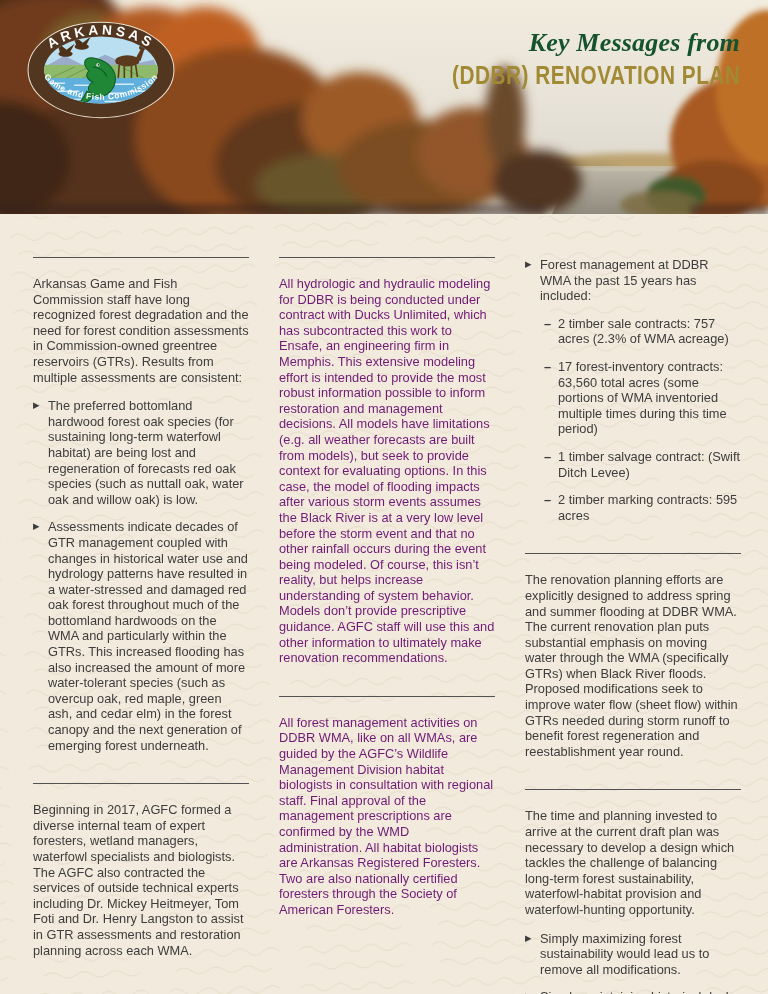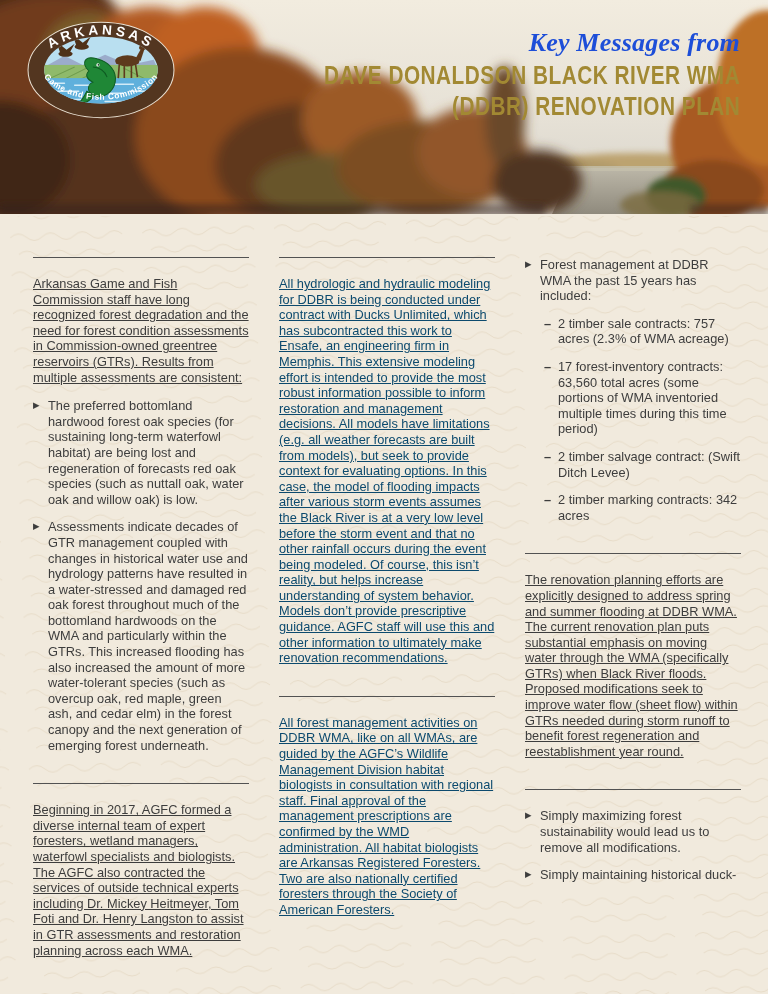--- a/index.html
+++ b/index.html
@@ -6,30 +6,30 @@
   body{background:#e7e0d2;}
   .page{position:relative;width:768px;height:994px;margin:0 auto;overflow:hidden;
         background:#f1eadd;font-family:"Liberation Sans",sans-serif;}
   .texture{position:absolute;left:0;top:0;pointer-events:none;z-index:1;}
   
   .hero{position:absolute;top:0;left:0;width:768px;height:214px;z-index:2;}
   .photo{position:absolute;left:0;top:0;width:768px;height:214px;display:block;}
   .logo{position:absolute;left:26px;top:20px;width:150px;height:100px;}
   .titles{position:absolute;right:28px;top:26px;text-align:right;z-index:3;}
   .kicker{font-family:"Liberation Serif",serif;font-style:italic;font-weight:700;
-          font-size:26px;line-height:34px;color:#1d4ed8;letter-spacing:.2px;}
+          font-size:26px;line-height:34px;color:#14532d;letter-spacing:.2px;}
   .title-line{font-weight:700;font-size:26px;line-height:31px;letter-spacing:.6px;white-space:nowrap;}
   .title-line span{display:inline-block;transform:scaleX(.8);transform-origin:100% 50%;}
   
   .columns{position:absolute;top:214px;left:0;right:0;bottom:0;display:flex;gap:30px;
            padding:43px 27px 0 33px;z-index:2;}
   .col{flex:1;min-width:0;font-size:12.8px;line-height:15.6px;color:#3d3d3d;}
   .rule{border-top:1px solid #525252;margin:30px 0 18px 0;}
   .col > .rule:first-child{margin-top:0;}
-  .para{margin:0 0 13px 0;text-decoration:underline;}
+  .para{margin:0 0 13px 0;}
   .li{display:flex;margin:0 0 12px 0;}
   .li .marker{flex:0 0 15px;color:#3d3d3d;}
   .li.tri .marker{font-family:"DejaVu Sans",sans-serif;font-size:8.5px;line-height:15.6px;}
   .li.dash{padding-left:19px;}
   .li.dash .marker{flex:0 0 14px;font-weight:700;line-height:15.6px;}
   .litext{flex:1;min-width:0;}
 </style>
 </head>
 <body>
 
@@ -145,73 +145,71 @@
       </text>
       <path id="lgArcBot" d="M10,42 A65,44 0 0 0 138,42" fill="none"></path>
       <text font-size="8.2" font-weight="bold" fill="#ffffff" letter-spacing="0.6" font-family="Liberation Sans, sans-serif">
         <textPath href="#lgArcBot" startOffset="50%" text-anchor="middle">Game and Fish Commission</textPath>
       </text>
     </svg>
 
     <div class="titles">
       <div class="kicker">Key Messages from</div>
       <div class="title-line">
-        <span style="color: rgb(162, 137, 51);">DAVE DONALDSON BLACK RIVER WMA</span>
-      </div>
-      <div class="title-line">
         <span style="color: rgb(162, 137, 51);">(DDBR) RENOVATION PLAN</span>
       </div>
     </div>
   </header>
 
   <main class="columns">
     <section class="col" style="color: rgb(61, 61, 61);">
         <div class="rule"></div>
         <p class="para">Arkansas Game and Fish Commission staff have long recognized forest degradation and the need for forest condition assessments in Commission-owned greentree reservoirs (GTRs). Results from multiple assessments are consistent:</p>
         <div class="li tri">
           <span class="marker">▶</span>
           <span class="litext">The preferred bottomland hardwood forest oak species (for sustaining long-term waterfowl habitat) are being lost and regeneration of forecasts red oak species (such as nuttall oak, water oak and willow oak) is low.</span>
         </div>
         <div class="li tri">
           <span class="marker">▶</span>
           <span class="litext">Assessments indicate decades of GTR management coupled with changes in historical water use and hydrology patterns have resulted in a water-stressed and damaged red oak forest throughout much of the bottomland hardwoods on the WMA and particularly within the GTRs. This increased flooding has also increased the amount of more water-tolerant species (such as overcup oak, red maple, green ash, and cedar elm) in the forest canopy and the next generation of emerging forest underneath.</span>
         </div>
         <div class="rule"></div>
         <p class="para">Beginning in 2017, AGFC formed a diverse internal team of expert foresters, wetland managers, waterfowl specialists and biologists. The AGFC also contracted the services of outside technical experts including Dr. Mickey Heitmeyer, Tom Foti and Dr. Henry Langston to assist in GTR assessments and restoration planning across each WMA.</p>
       </section>
-    <section class="col" style="color: #0c4a6e;">
+    <section class="col" style="color: #701a75;">
         <div class="rule"></div>
         <p class="para">All hydrologic and hydraulic modeling for DDBR is being conducted under contract with Ducks Unlimited, which has subcontracted this work to Ensafe, an engineering firm in Memphis. This extensive modeling effort is intended to provide the most robust information possible to inform restoration and management decisions. All models have limitations (e.g. all weather forecasts are built from models), but seek to provide context for evaluating options. In this case, the model of flooding impacts after various storm events assumes the Black River is at a very low level before the storm event and that no other rainfall occurs during the event being modeled. Of course, this isn’t reality, but helps increase understanding of system behavior. Models don’t provide prescriptive guidance. AGFC staff will use this and other information to ultimately make renovation recommendations.</p>
         <div class="rule"></div>
         <p class="para">All forest management activities on DDBR WMA, like on all WMAs, are guided by the AGFC’s Wildlife Management Division habitat biologists in consultation with regional staff. Final approval of the management prescriptions are confirmed by the WMD administration. All habitat biologists are Arkansas Registered Foresters. Two are also nationally certified foresters through the Society of American Foresters.</p>
       </section>
     <section class="col" style="color: rgb(61, 61, 61);">
         <div class="li tri">
           <span class="marker">▶</span>
           <span class="litext">Forest management at DDBR WMA the past 15 years has included:</span>
         </div>
         <div class="li dash">
           <span class="marker">–</span>
           <span class="litext">2 timber sale contracts: 757 acres (2.3% of WMA acreage)</span>
         </div>
         <div class="li dash">
           <span class="marker">–</span>
           <span class="litext">17 forest-inventory contracts: 63,560 total acres (some portions of WMA inventoried multiple times during this time period)</span>
         </div>
         <div class="li dash">
           <span class="marker">–</span>
-          <span class="litext">2 timber salvage contract: (Swift Ditch Levee)</span>
-        </div>
-        <div class="li dash">
-          <span class="marker">–</span>
-          <span class="litext">2 timber marking contracts: 342 acres</span>
+          <span class="litext">1 timber salvage contract: (Swift Ditch Levee)</span>
+        </div>
+        <div class="li dash">
+          <span class="marker">–</span>
+          <span class="litext">2 timber marking contracts: 595 acres</span>
         </div>
         <div class="rule"></div>
         <p class="para">The renovation planning efforts are explicitly designed to address spring and summer flooding at DDBR WMA. The current renovation plan puts substantial emphasis on moving water through the WMA (specifically GTRs) when Black River floods. Proposed modifications seek to improve water flow (sheet flow) within GTRs needed during storm runoff to benefit forest regeneration and reestablishment year round.</p>
         <div class="rule"></div>
+        <p class="para">The time and planning invested to arrive at the current draft plan was necessary to develop a design which tackles the challenge of balancing long-term forest sustainability, waterfowl-habitat provision and waterfowl-hunting opportunity.</p>
         <div class="li tri">
           <span class="marker">▶</span>
           <span class="litext">Simply maximizing forest sustainability would lead us to remove all modifications.</span>
         </div>
         <div class="li tri">
           <span class="marker">▶</span>
           <span class="litext">Simply maintaining historical duck-</span>
         </div>
       </section>
   </main>

